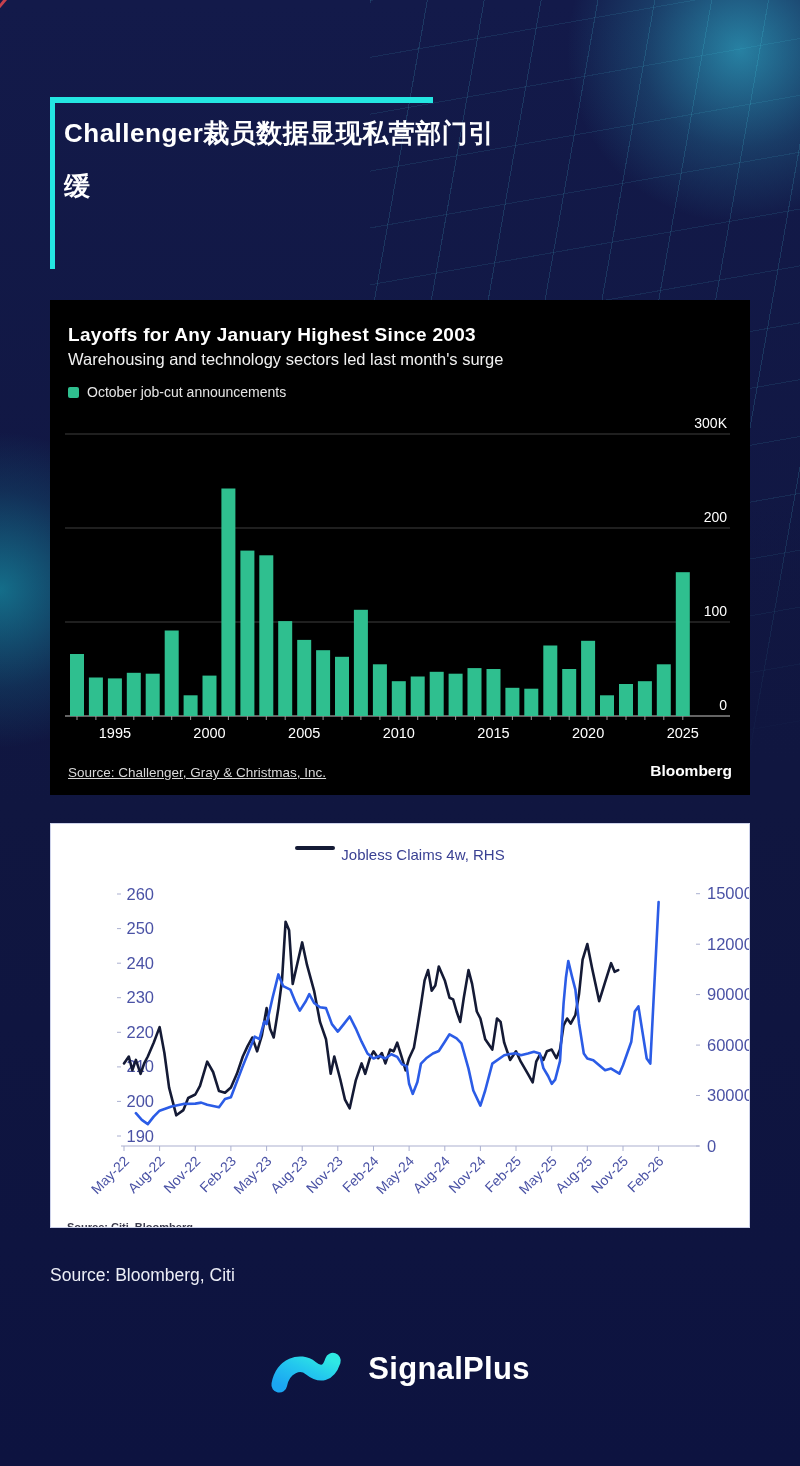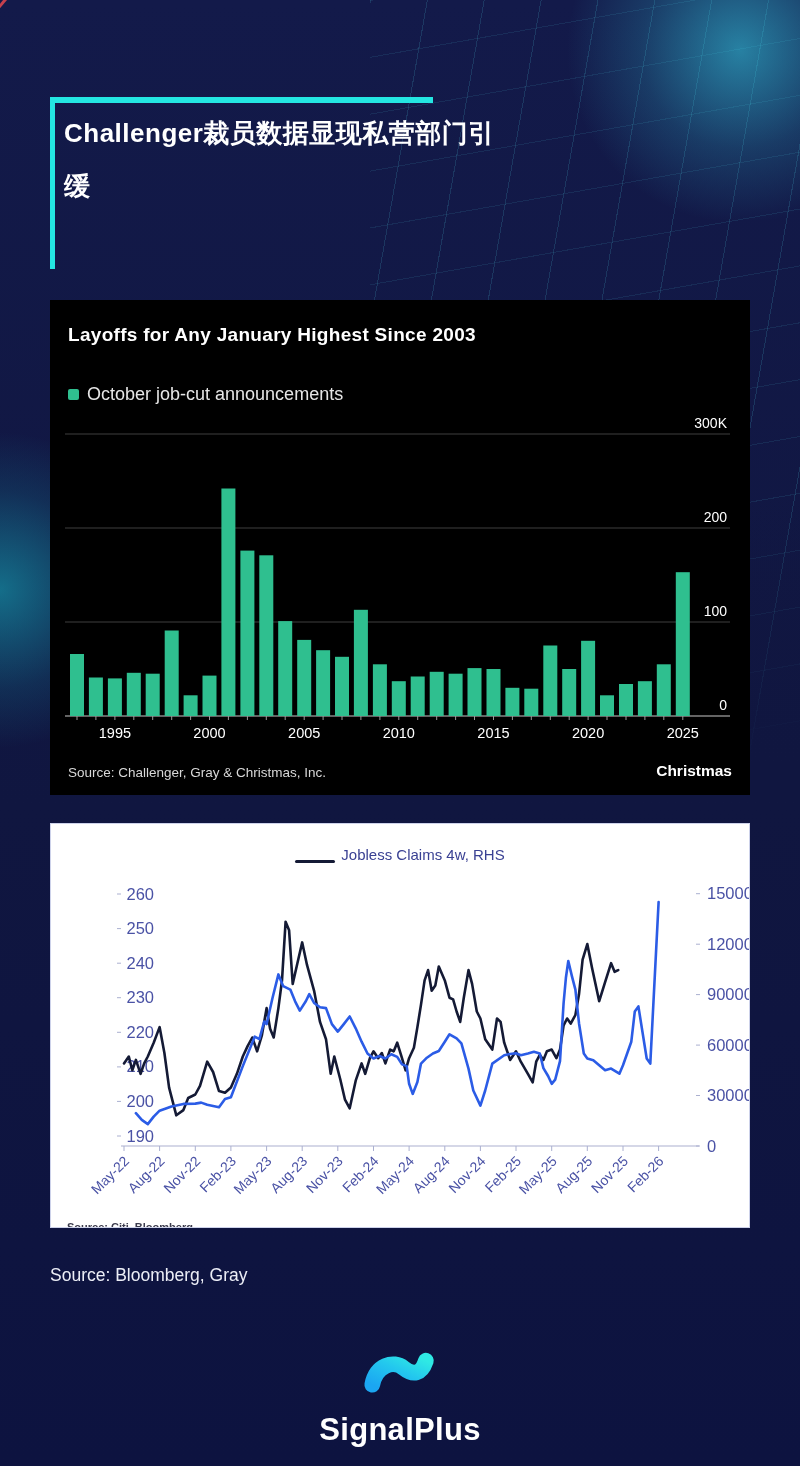--- a/index.html
+++ b/index.html
@@ -29,41 +29,41 @@
   .title-leftbar { position:absolute; left:0; top:0; width:5px; height:172px; background:#24e6e2; }
   .title-text { padding:10px 0 0 14px; color:#ffffff; font-size:26px; font-weight:800;
     line-height:53px; letter-spacing:.5px; }
 
   
   .panel-bb { position:absolute; left:50px; top:300px; width:700px; height:495px; background:#000; z-index:2; }
   .bb-title { position:absolute; left:18px; top:24px; color:#fff; font-size:19px; font-weight:700; letter-spacing:.3px; }
   .bb-subtitle { position:absolute; left:18px; top:50px; color:#f0f0f0; font-size:16.5px; }
   .bb-legend { position:absolute; left:18px; top:84px; display:flex; align-items:center; gap:8px; }
   .bb-legend-swatch { width:11px; height:11px; border-radius:2px; }
-  .bb-legend-label { color:#e6e6e6; font-size:18px; }
+  .bb-legend-label { color:#e6e6e6; font-size:14px; }
   .bb-svg { position:absolute; left:0; top:0; }
-  .bb-source { position:absolute; left:18px; top:765px; color:#d8d8d8; font-size:13.5px; }
+  .bb-source { position:absolute; left:18px; top:765px; color:#d8d8d8; font-size:13.5px;text-decoration:underline; }
   .panel-bb .bb-source { top:465px; }
   .bb-brand { position:absolute; right:18px; top:462px; color:#fff; font-size:15.5px; font-weight:700; }
 
   
   .panel-citi { position:absolute; left:50px; top:823px; width:700px; height:405px; background:#fff;
     border:1px solid #cdd2ea; z-index:2; overflow:hidden; }
   .citi-legend { position:absolute; left:0; top:22px; width:100%; display:flex; justify-content:center;
     align-items:center; gap:26px; }
-  .citi-legend-item { display:flex; align-items:flex-end; gap:6px; }
+  .citi-legend-item { display:flex; align-items:flex-start; gap:6px; }
   .citi-legend-line { width:40px; height:3.5px; border-radius:2px; }
   .citi-legend-label { font-size:15px; color:#3a4193; }
   .citi-svg { position:absolute; left:0; top:0; }
   .citi-source { position:absolute; left:16px; top:397px; font-size:11px; color:#3b3b4d; font-weight:700; }
 
   
   .source-note { position:absolute; left:50px; top:1265px; color:#eceef6; font-size:17.5px; z-index:2; }
   .brand-footer { position:absolute; left:0; top:1340px; width:100%; display:flex; justify-content:center;
-    align-items:center; gap:14px; z-index:2;flex-direction:column; }
+    align-items:center; gap:24px; z-index:2; }
   .brand-wordmark { color:#ffffff; font-size:31px; font-weight:800; letter-spacing:.3px; }
 </style>
 </head>
 <body>
 
 <div class="canvas">
 
   <div class="bg-lines"></div>
   <div class="glow-topright"></div>
   <div class="glow-left"></div>
@@ -156,26 +156,27 @@
         <line x1="632.8" y1="416" x2="632.8" y2="420" stroke="#9a9a9a" stroke-width="1"></line>
         <text x="64.9" y="438" fill="#fff" font-size="14.5" text-anchor="middle">1995</text>
         <text x="159.5" y="438" fill="#fff" font-size="14.5" text-anchor="middle">2000</text>
         <text x="254.2" y="438" fill="#fff" font-size="14.5" text-anchor="middle">2005</text>
         <text x="348.8" y="438" fill="#fff" font-size="14.5" text-anchor="middle">2010</text>
         <text x="443.5" y="438" fill="#fff" font-size="14.5" text-anchor="middle">2015</text>
         <text x="538.1" y="438" fill="#fff" font-size="14.5" text-anchor="middle">2020</text>
         <text x="632.8" y="438" fill="#fff" font-size="14.5" text-anchor="middle">2025</text>
       </svg>
     <div class="bb-title">Layoffs for Any January Highest Since 2003</div>
+    <div class="bb-subtitle">Warehousing and technology sectors led last month's surge</div>
     <div class="bb-legend">
       <span class="bb-legend-swatch" style="background: rgb(47, 191, 143);"></span>
       <span class="bb-legend-label">October job-cut announcements</span>
     </div>
     <div class="bb-source">Source: Challenger, Gray &amp; Christmas, Inc.</div>
-    <div class="bb-brand">Christmas</div>
+    <div class="bb-brand">Bloomberg</div>
   </div>
 
   <div class="panel-citi">
     <div class="citi-legend">
       <div class="citi-legend-item">
         <span class="citi-legend-line" style="background: rgb(20, 26, 53);"></span>
         <span class="citi-legend-label">Jobless Claims 4w, RHS</span>
       </div>
     </div>
     <svg id="c2" class="citi-svg" width="700" height="405" viewBox="0 0 700 405">
@@ -239,21 +240,21 @@
         <text x="656" y="277.0" fill="#4a52a5" font-size="16.5">30000</text>
         <line x1="645" y1="271.5" x2="649" y2="271.5" stroke="#abb0d0"></line>
         <text x="656" y="327.5" fill="#4a52a5" font-size="16.5">0</text>
         <line x1="645" y1="322.0" x2="649" y2="322.0" stroke="#abb0d0"></line>
         <polyline points="73.0,239.4 77.8,232.5 81.3,246.3 84.9,235.9 89.6,249.8 93.2,239.4 96.8,232.5 102.7,218.7 108.6,203.1 113.4,229.0 118.1,263.6 125.3,291.3 132.4,286.1 137.2,274.0 144.3,270.5 149.0,261.9 156.2,237.7 162.1,248.0 168.0,267.1 174.0,268.8 179.9,263.6 185.9,249.8 191.8,232.5 196.6,222.1 201.3,213.5 206.1,227.3 210.8,211.7 215.6,184.1 219.1,204.8 222.7,213.5 227.4,184.1 231.0,156.4 234.6,97.7 238.1,106.3 241.7,159.9 246.4,139.2 251.2,118.4 256.0,140.9 263.1,166.8 269.0,197.9 275.0,215.2 279.7,249.8 283.3,232.5 289.2,255.0 294.0,275.7 298.7,284.3 304.7,256.7 310.6,239.4 314.2,249.8 318.9,234.2 322.5,227.3 327.2,234.2 330.8,229.0 334.4,239.4 339.1,225.6 342.7,227.3 346.2,218.7 351.0,234.2 354.6,246.3 358.1,234.2 362.9,223.8 366.4,203.1 370.0,180.6 373.6,156.4 377.1,146.1 380.7,166.8 384.3,161.6 387.8,142.6 393.8,156.4 398.5,173.7 402.1,175.4 405.6,187.5 409.2,197.9 412.8,173.7 417.5,146.1 421.1,159.9 425.8,187.5 429.4,194.5 434.2,215.2 441.3,225.6 446.0,194.5 449.6,197.9 453.2,218.7 459.1,235.9 465.0,227.3 469.8,237.7 476.9,249.8 481.7,258.4 485.2,237.7 488.8,230.8 492.4,235.9 495.9,227.3 500.7,225.6 505.4,234.2 509.0,225.6 512.6,201.4 516.1,194.5 519.7,199.6 524.4,191.0 528.0,170.3 531.6,135.7 536.3,120.1 541.1,144.3 548.2,177.2 554.1,158.2 560.1,139.2 563.6,147.8 567.2,146.1" fill="none" stroke="#141a35" stroke-width="2.6" stroke-linejoin="round" stroke-linecap="round"></polyline>
         <polyline points="84.9,289.2 90.8,295.9 96.8,300.1 102.7,292.6 108.6,286.7 120.5,282.5 132.4,279.9 144.3,279.6 150.2,278.6 156.2,280.8 168.0,283.3 174.0,275.1 179.9,273.2 191.8,242.1 203.7,212.7 208.4,215.2 213.2,197.5 215.6,200.1 221.5,174.0 227.4,150.4 232.2,162.2 239.3,165.6 244.1,177.3 248.8,186.6 254.8,177.3 258.3,170.1 263.1,179.0 269.0,183.2 275.0,184.1 280.9,200.1 286.8,207.6 292.8,200.1 298.7,192.5 304.7,204.3 310.6,217.7 316.5,229.5 322.5,234.5 328.4,232.0 334.4,234.5 340.3,230.3 346.2,232.9 351.0,240.4 355.7,242.1 358.1,259.8 361.7,269.9 366.4,258.1 370.0,239.6 375.9,233.7 381.9,229.5 387.8,227.0 393.8,217.7 398.5,210.3 405.6,214.4 410.4,219.4 417.5,244.6 422.3,266.5 429.4,281.6 434.2,266.5 441.3,239.6 453.2,231.2 459.1,230.0 465.0,229.2 469.8,231.2 476.9,229.5 482.9,227.8 488.8,229.5 492.4,244.1 497.1,252.0 500.7,259.8 504.2,255.6 509.0,237.1 512.6,179.0 514.9,153.8 517.3,137.0 520.9,152.1 524.4,165.6 528.0,199.2 532.8,229.5 536.3,234.5 542.3,236.2 548.2,241.3 554.1,246.3 560.1,244.6 568.4,249.7 572.0,241.3 580.3,217.7 583.8,187.4 587.4,182.4 595.7,234.5 599.3,239.6 607.6,78.1" fill="none" stroke="#2b5ce6" stroke-width="2.6" stroke-linejoin="round" stroke-linecap="round"></polyline>
       </svg>
     <div class="citi-source">Source: Citi, Bloomberg</div>
   </div>
 
-  <div class="source-note">Source: Bloomberg, Gray</div>
+  <div class="source-note">Source: Bloomberg, Citi</div>
 
   <div class="brand-footer">
     <svg width="74" height="58" viewBox="0 0 80 62">
       <defs>
         <linearGradient id="spgrad" x1="0%" y1="100%" x2="100%" y2="0%">
           <stop offset="0%" stop-color="#1ba6f2"></stop>
           <stop offset="55%" stop-color="#23c7ee"></stop>
           <stop offset="100%" stop-color="#2fe9e4"></stop>
         </linearGradient>
       </defs>

